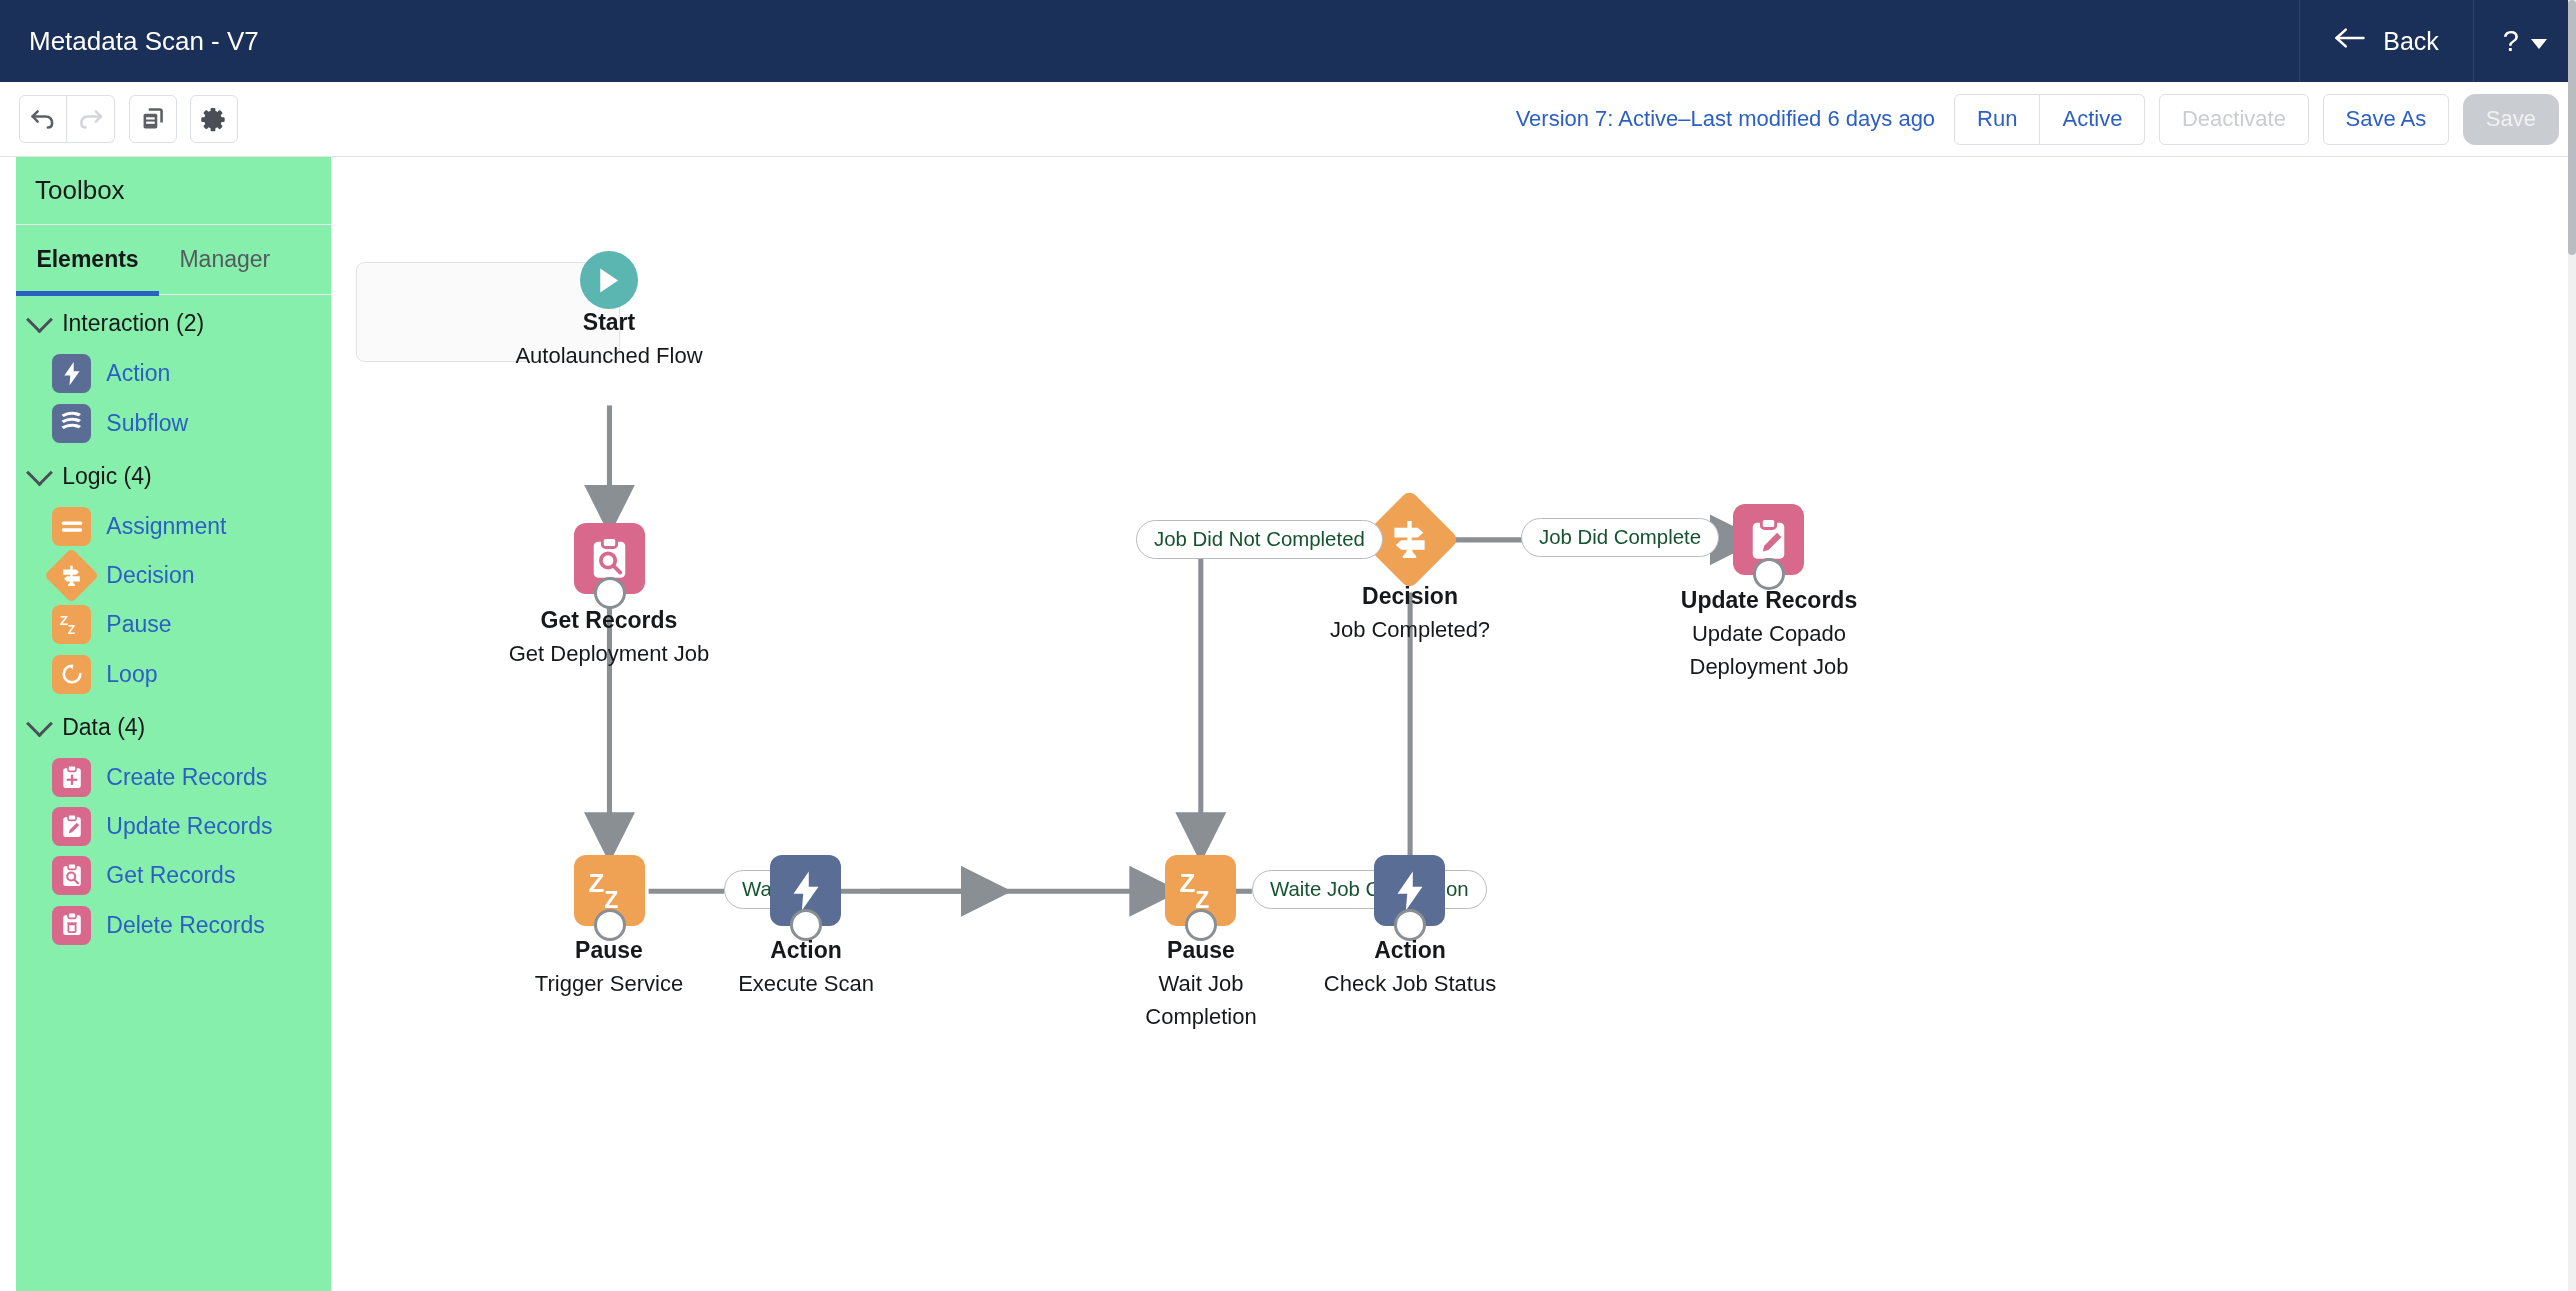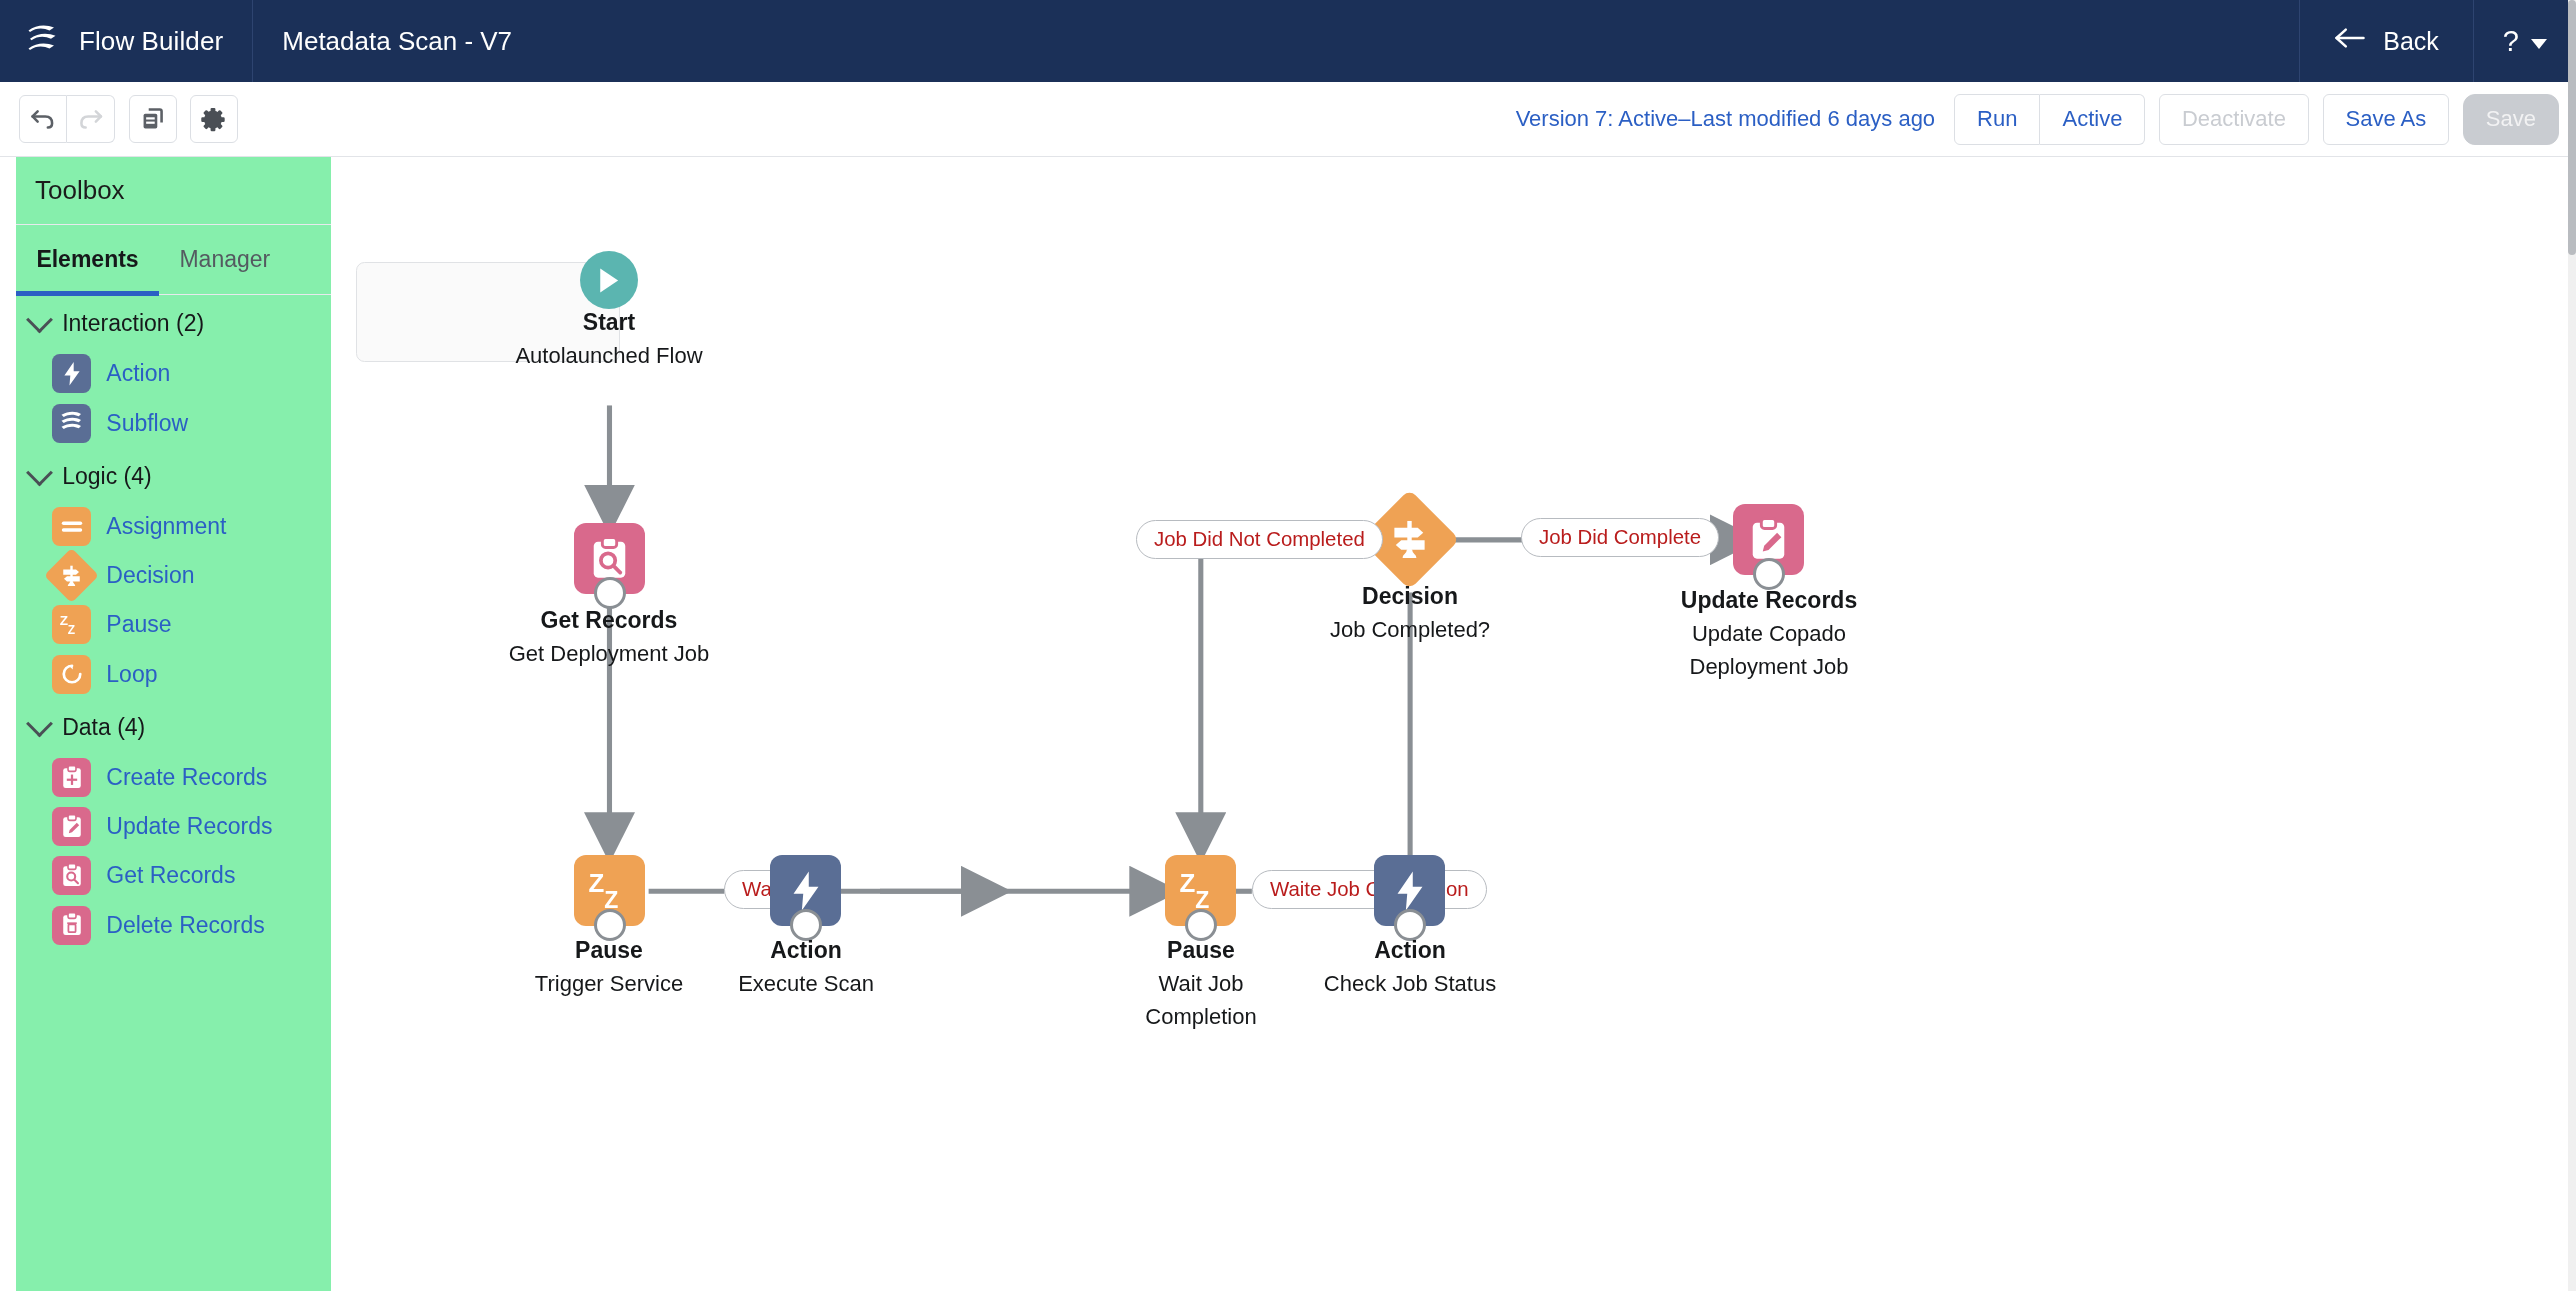--- a/index.html
+++ b/index.html
@@ -189,49 +189,39 @@
     width: 58px; height: 58px; border-radius: 50%;
     background: #5bb5b0;
     display: flex; align-items: center; justify-content: center;
   }
 
   
   .pill {
     position: absolute;
     background: #fff; border: 1.7px solid #b7bbc0; border-radius: 25.5px;
     padding: 6.8px 17px;
-    font-size: 20.4px; color: #b91c1c; white-space: nowrap;
+    font-size: 20.4px; color: #14532d; white-space: nowrap;
     display: flex; align-items: center; justify-content: center;
     cursor: pointer;
   }
 
   
   .vscroll {
     position: absolute; top: 0; right: 0;
     width: 7.7px; height: 1292px; background: #f0f0f0;
   }
   .vscroll-thumb {
     position: absolute; top: 0; left: 0; width: 7.7px; height: 255px;
     background: #b9bcc0; border-radius: 4.3px;
   }
 </style>
 </head>
 <body>
 
 <div class="app-header">
-  <div class="hdr-brand">
-    <span>
-      <svg class="brand-logo" viewBox="0 0 48 48">
-        <path d="M8 12 C16 6, 26 6, 34 10 L40 6 C30 2, 16 2, 6 10 Z" fill="#fff"></path>
-        <path d="M10 23 C18 17, 28 17, 36 21 L42 17 C32 13, 18 13, 8 21 Z" fill="#fff"></path>
-        <path d="M8 36 C16 30, 26 30, 34 34 L40 30 C30 26, 16 26, 6 34 Z" fill="#fff"></path>
-      </svg>
-    </span>
-    <span class="brand-text">Flow Builder</span>
-  </div>
   <div class="hdr-flowname">Metadata Scan - V7</div>
   <div class="hdr-spacer"></div>
   <div class="hdr-back">
     <span>
       <svg width="32" height="24" viewBox="0 0 38 28">
         <path d="M14 4 L3 14 L14 24" stroke="#fff" stroke-width="3" fill="none" stroke-linecap="round" stroke-linejoin="round"></path>
         <line x1="3" y1="14" x2="35" y2="14" stroke="#fff" stroke-width="3" stroke-linecap="round"></line>
       </svg>
     </span>
     <span>Back</span>

